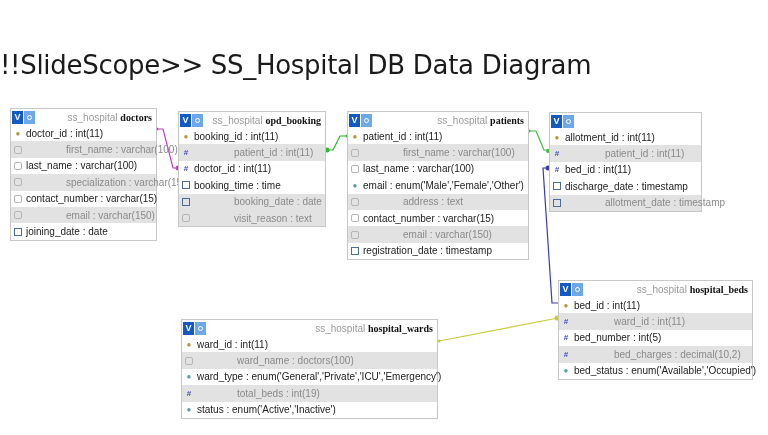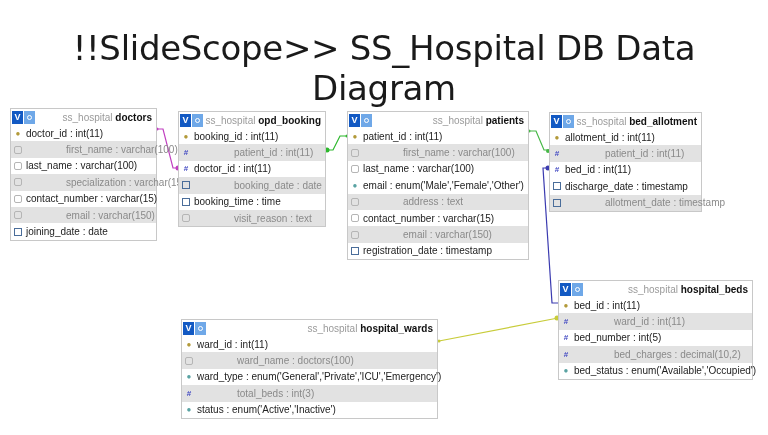--- a/index.html
+++ b/index.html
@@ -1,42 +1,42 @@
 <!DOCTYPE html>
 <html><head>
 <meta charset="utf-8">
 <style>
   html, body { margin: 0; padding: 0; }
   body {
     width: 768px; height: 435px; background: #ffffff; position: relative; overflow: hidden;
     font-family: "Liberation Sans", sans-serif;
   }
   .title {
-    position: absolute; left: 0; top: 28px; width: 768px; text-align: center;
-    font-family: "DejaVu Sans", sans-serif; font-size: 34px; color: #1a1a1a; letter-spacing: -0.3px;
+    position: absolute; left: 0; top: 50px; width: 768px; 
+    font-family: "DejaVu Sans", sans-serif; font-size: 26px; color: #1a1a1a; letter-spacing: -0.3px;
   }
   svg.links { position: absolute; left: 0; top: 0; width: 768px; height: 435px; pointer-events: none; }
   .tbl {
     position: absolute; background: #fff; border: 1px solid #c8c8c8; box-sizing: border-box;
     font-size: 10px; color: #222;
   }
   .tbl .hdr {
     height: 16px; display: flex; align-items: center; position: relative; padding-right: 4px; white-space: nowrap;
   }
   .tbl .hdr .v {
     width: 11px; height: 13px; background: #1259c3; color: #fff; font-weight: bold; font-size: 9px;
     display: inline-flex; align-items: center; justify-content: center; margin-left: 1px;
   }
   .tbl .hdr .g {
     width: 11px; height: 13px; background: #6fa8e8; display: inline-flex; align-items: center; justify-content: center; margin-left: 1px;
   }
   .tbl .hdr .g::after { content: ""; width: 5px; height: 5px; border-radius: 50%; border: 1.5px solid #fff; box-sizing: border-box; }
   .tbl .hdr .tn { flex: 1; text-align: right; }
   .tbl .hdr .db { color: #9a9a9a; margin-top: 6px; }
-  .tbl .hdr .name { font-weight: bold; color: #111; }
+  .tbl .hdr .name { font-weight: bold; color: #111; font-family: Liberation Serif, serif; }
   .row { height: 16.4px; display: flex; align-items: center; padding-left: 3px; white-space: nowrap; }
   .row.alt { background: #e2e2e2; color: #8a8a8a; gap: 40px; }
   .ic { width: 8px; height: 8px; margin-right: 4px; display: inline-flex; align-items: center; justify-content: center; font-size: 8px; flex: none; }
   .ic.key { color: #b39a3a; font-size: 8px; }
   .ic.fk { color: #4148c2; font-weight: bold; font-size: 8px; }
   .ic.txt { border: 1px solid #b5b5b5; border-radius: 2px; width: 6px; height: 6px; }
   .ic.date { border: 1px solid #4a6d9a; width: 6px; height: 6px; }
   .ic.enum { color: #5aa3a3; font-size: 8px; }
 </style>
 </head>
@@ -123,28 +123,28 @@
       <span>booking_id : int(11)</span>
     </div>
     <div class="row alt">
       <span class="ic fk">#</span>
       <span>patient_id : int(11)</span>
     </div>
     <div class="row">
       <span class="ic fk">#</span>
       <span>doctor_id : int(11)</span>
     </div>
+    <div class="row">
+      <span class="ic date"></span>
+      <span>booking_time : time</span>
+    </div>
     <div class="row alt">
       <span class="ic date"></span>
       <span>booking_date : date</span>
     </div>
-    <div class="row">
-      <span class="ic date"></span>
-      <span>booking_time : time</span>
-    </div>
     <div class="row alt">
       <span class="ic txt"></span>
       <span>visit_reason : text</span>
     </div>
   </div>
 
 <div class="tbl" style="left:347px; top:111px; width:182px;">
     <div class="hdr">
       <span class="v">V</span>
       <span class="g"></span>
@@ -181,21 +181,20 @@
     <div class="row">
       <span class="ic date"></span>
       <span>registration_date : timestamp</span>
     </div>
   </div>
 
 <div class="tbl" style="left:549px; top:112px; width:153px;">
     <div class="hdr">
       <span class="v">V</span>
       <span class="g"></span>
-      <span class="tn"><span class="db">ss_hospital</span> <span class="name">bed_allotment</span></span>
     </div>
     <div class="row">
       <span class="ic key">●</span>
       <span>allotment_id : int(11)</span>
     </div>
     <div class="row alt">
       <span class="ic fk">#</span>
       <span>patient_id : int(11)</span>
     </div>
     <div class="row">
@@ -253,19 +252,19 @@
     <div class="row alt">
       <span class="ic txt"></span>
       <span>ward_name : doctors(100)</span>
     </div>
     <div class="row">
       <span class="ic enum">●</span>
       <span>ward_type : enum('General','Private','ICU','Emergency')</span>
     </div>
     <div class="row alt">
       <span class="ic fk">#</span>
-      <span>total_beds : int(3)</span>
+      <span>total_beds : int(19)</span>
     </div>
     <div class="row">
       <span class="ic enum">●</span>
       <span>status : enum('Active','Inactive')</span>
     </div>
   </div>
 
 </body></html>

